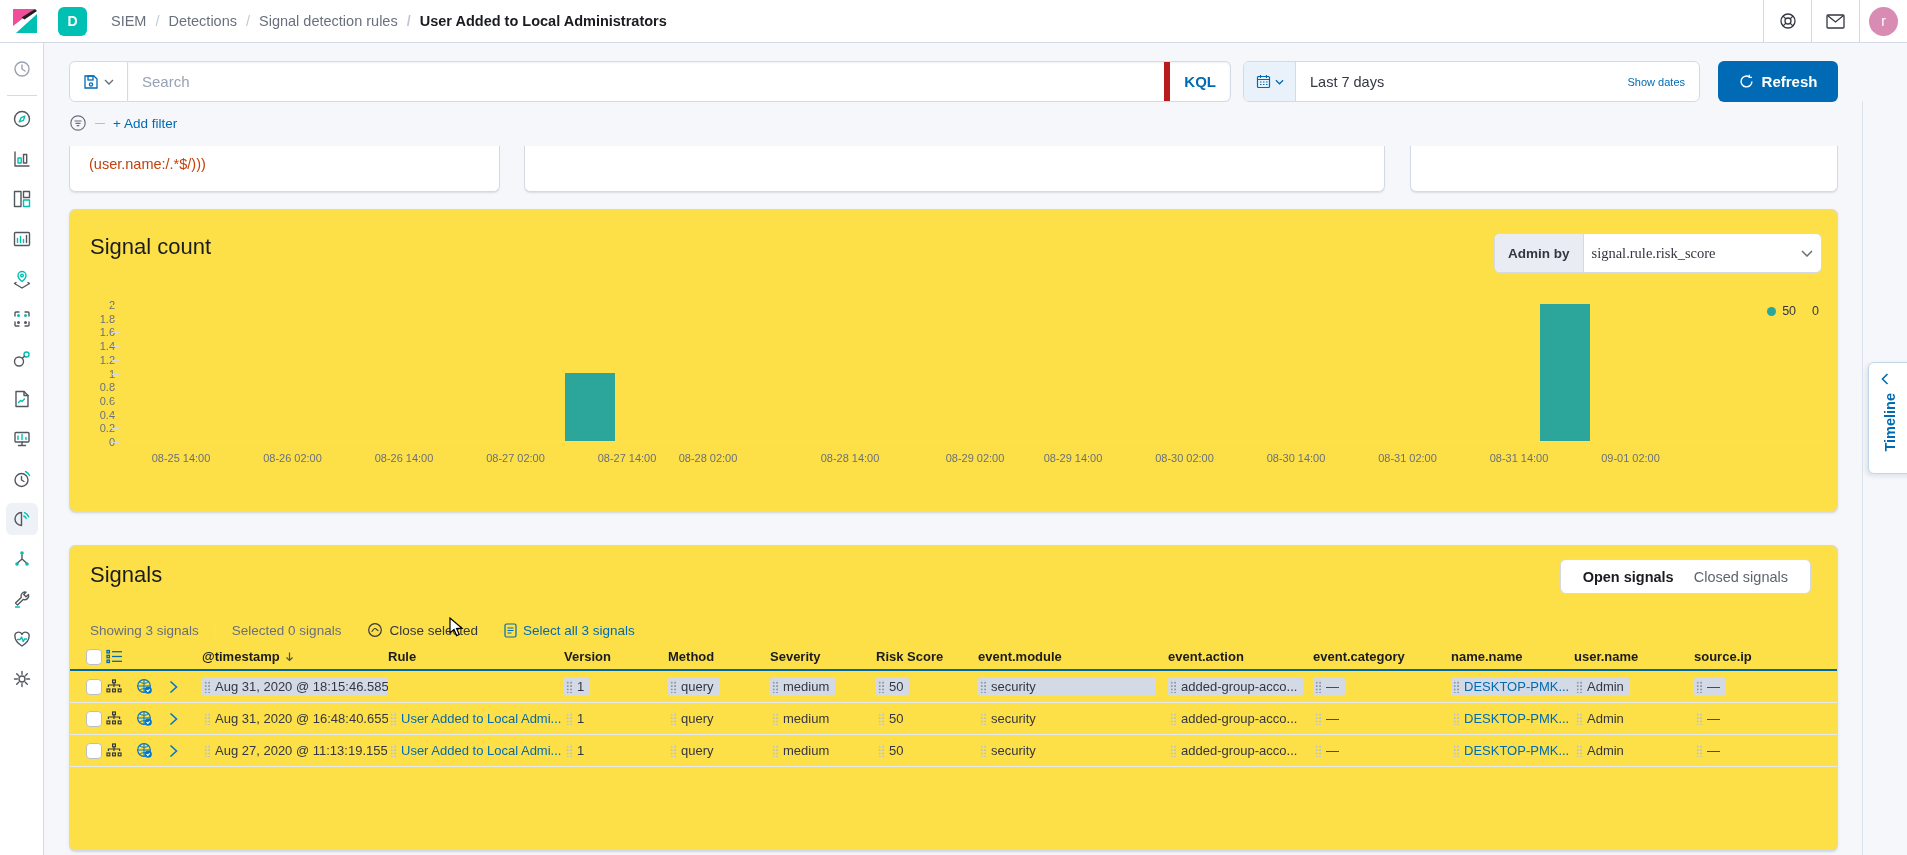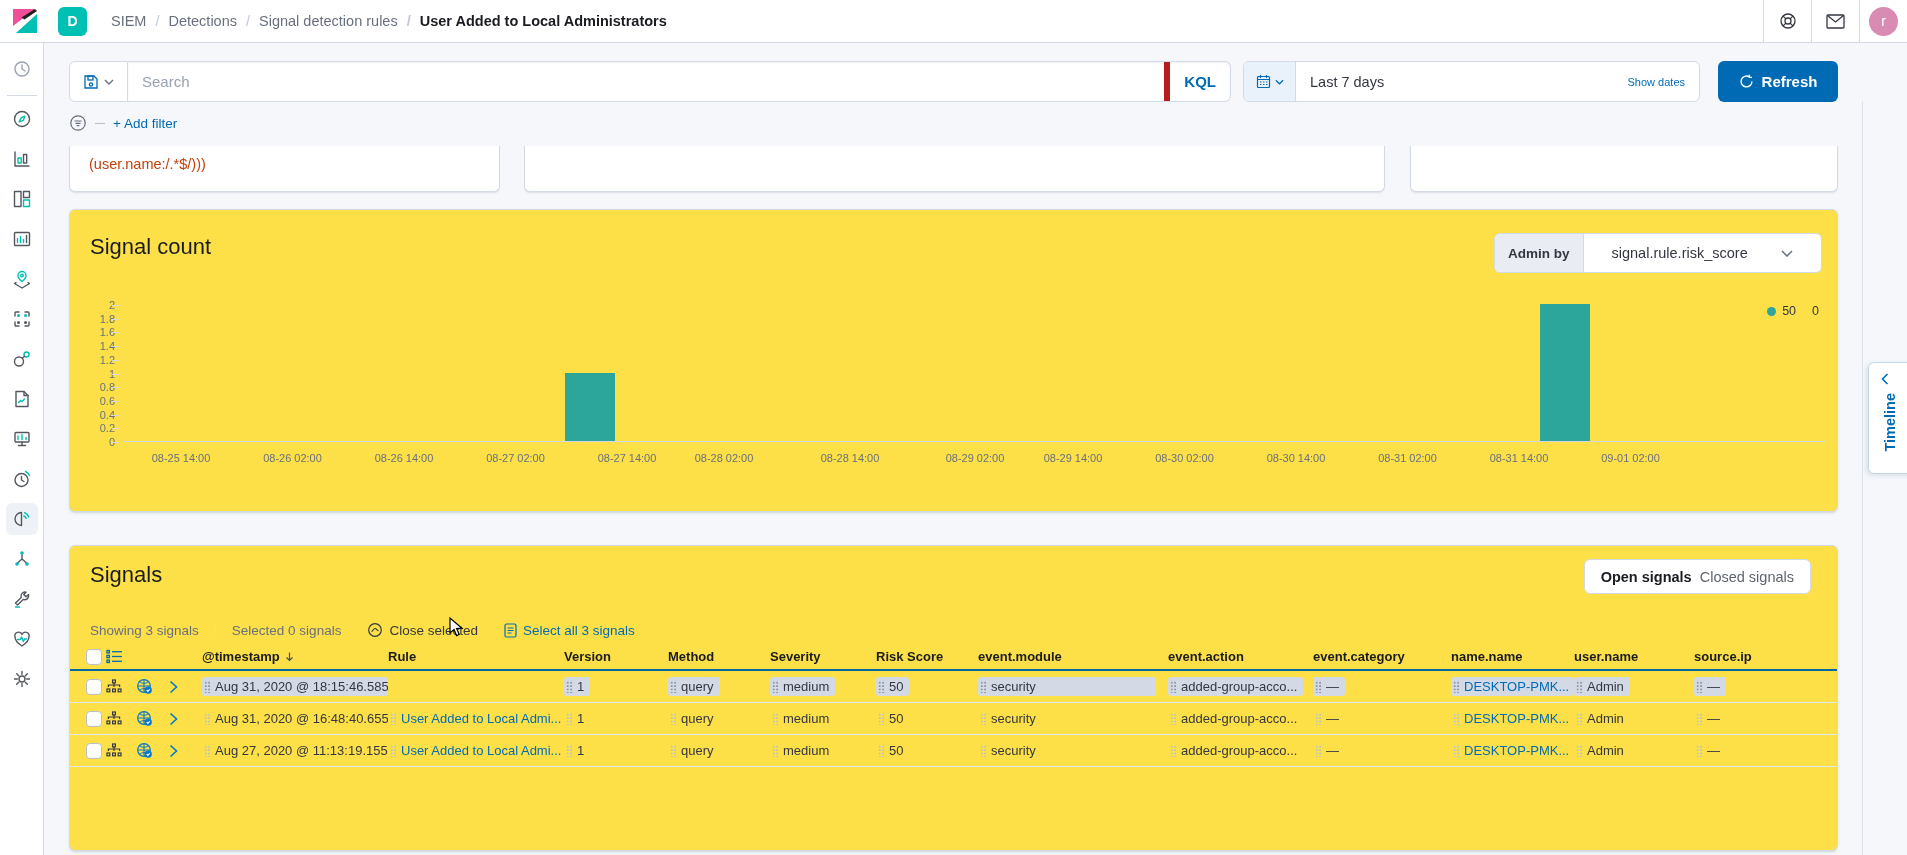--- a/index.html
+++ b/index.html
@@ -57,35 +57,35 @@
   .card-partial .card-text { position:absolute; left:19px; top:10px; font-size:14.5px; color:#c2410c; }
 
   
   .panel { position:absolute; left:25px; width:1769px; background:#fde047; border:1px solid #d3dae6; border-radius:6px; box-shadow:0 2px 2px -1px rgba(152,162,179,.3),0 1px 5px -2px rgba(152,162,179,.3); }
   .panel-title { position:absolute; left:20px; font-size:22px; font-weight:500; color:#1a1c21; }
 
   
   .signal-count-panel { top:166px; height:303px; }
   .stackby { position:absolute; top:23px; right:15px; width:328px; height:40px; border:1px solid #d3dae6; border-radius:6px; display:flex; overflow:hidden; background:#fff; }
   .stackby-label { background:#e9edf3; border-right:1px solid #d3dae6; display:flex; align-items:center; padding:0 13px; font-size:13.5px; font-weight:600; color:#343741; }
-  .stackby-value { flex:1; display:flex; align-items:center; padding:0 28px; font-size:14.5px; color:#343741; cursor:pointer; }
+  .stackby-value { flex:1; display:flex; align-items:center; padding:0 8px; font-size:14.5px; color:#343741; cursor:pointer;font-family:Liberation Serif, serif; }
   .stackby-value .chev { margin-left:auto; }
   .legend { position:absolute; top:94px; right:18px; display:flex; align-items:center; gap:16px; font-size:12.5px; color:#343741; }
   .legend-item { display:flex; align-items:center; gap:6px; cursor:pointer; }
   .legend-dot { width:9px; height:9px; border-radius:50%; }
   .plot { position:absolute; left:53px; top:95px; width:1702px; height:137px; border-bottom:1px solid #d3dae6; }
   .ytick-label { position:absolute; left:-46px; width:38px; text-align:right; font-size:11px; color:#69707D; }
   .ytick-mark { position:absolute; left:-11px; width:8px; height:1px; background:#d6dae2; }
   .xtick-label { position:absolute; top:147px; width:90px; text-align:center; font-size:11px; color:#69707D; white-space:nowrap; }
   .chart-bar { position:absolute; bottom:0; width:50px; cursor:pointer; }
 
   
   .signals-panel { top:502px; height:306px; }
   .inspect-btn { position:absolute; left:1532px; top:19px; cursor:pointer; }
-  .toggle-group { position:absolute; right:26px; top:13px; height:35px; border:1px solid #d3dae6; border-radius:6px; background:#fff; display:flex; align-items:center; padding:0 16px; gap:8px; }
+  .toggle-group { position:absolute; right:26px; top:13px; height:35px; border:1px solid #d3dae6; border-radius:6px; background:#fff; display:flex; align-items:center; padding:0 22px; gap:20px; }
   .toggle-open { font-size:14.5px; font-weight:700; color:#1a1c21; cursor:pointer; }
   .toggle-closed { font-size:14.5px; color:#5e646f; cursor:pointer; }
   .utility-row { position:absolute; left:20px; top:75px; height:18px; display:flex; align-items:center; gap:16px; font-size:13.5px; }
   .util-muted { color:#69707D; }
   .util-vdiv { width:1px; height:16px; background:#d3dae6; }
   .util-action { display:flex; align-items:center; gap:6px; color:#343741; cursor:pointer; }
   .util-action.blue { color:#006BB4; margin-left:10px; }
 
   .sig-table { position:absolute; left:0; right:0; top:98px; }
   .grid-cols { display:grid; grid-template-columns:20px 30px 33px 33px 186px 176px 104px 102px 106px 102px 190px 145px 138px 123px 120px minmax(0,1fr); align-items:center; padding:0 16px; }
@@ -361,21 +361,21 @@
           <div class="ytick-mark" style="top: 27.4px;"></div>
           <div class="ytick-label" style="top: 7.7px;">1.8</div>
           <div class="ytick-mark" style="top: 13.7px;"></div>
           <div class="ytick-label" style="top: -6px;">2</div>
           <div class="ytick-mark" style="top: 0px;"></div>
           <div class="xtick-label" style="left: 13px;">08-25 14:00</div>
           <div class="xtick-label" style="left: 124.5px;">08-26 02:00</div>
           <div class="xtick-label" style="left: 236px;">08-26 14:00</div>
           <div class="xtick-label" style="left: 347.5px;">08-27 02:00</div>
           <div class="xtick-label" style="left: 459px;">08-27 14:00</div>
-          <div class="xtick-label" style="left: 556px;">08-28 02:00</div>
+          <div class="xtick-label" style="left: 540px;">08-28 02:00</div>
           <div class="xtick-label" style="left: 682px;">08-28 14:00</div>
           <div class="xtick-label" style="left: 807px;">08-29 02:00</div>
           <div class="xtick-label" style="left: 905px;">08-29 14:00</div>
           <div class="xtick-label" style="left: 1016.5px;">08-30 02:00</div>
           <div class="xtick-label" style="left: 1128px;">08-30 14:00</div>
           <div class="xtick-label" style="left: 1239.5px;">08-31 02:00</div>
           <div class="xtick-label" style="left: 1351px;">08-31 14:00</div>
           <div class="xtick-label" style="left: 1462.5px;">09-01 02:00</div>
           <div class="chart-bar" style="left: 441.833px; height: 68.5px; background: rgb(44, 165, 154);"></div>
           <div class="chart-bar" style="left: 1417.46px; height: 137px; background: rgb(44, 165, 154);"></div>

